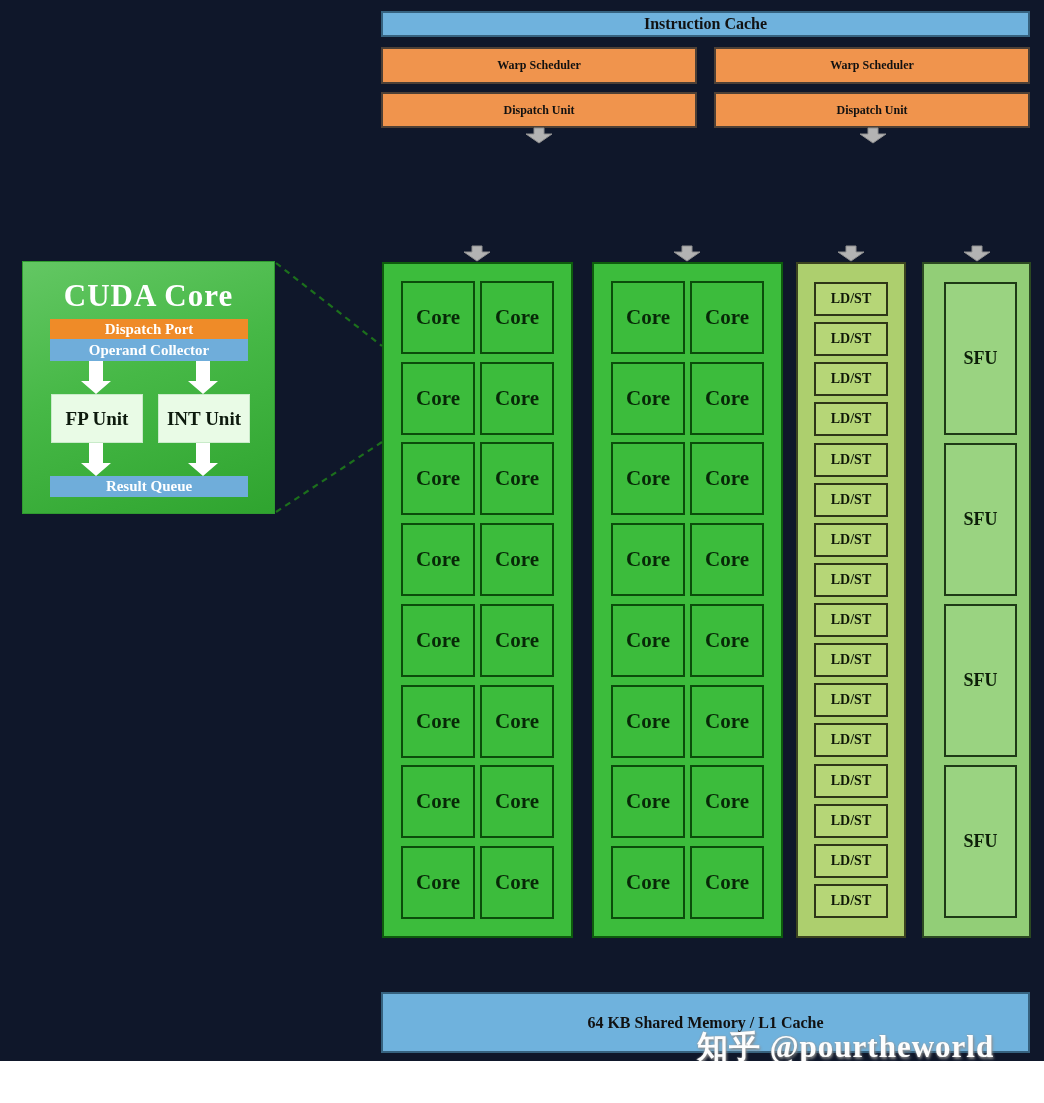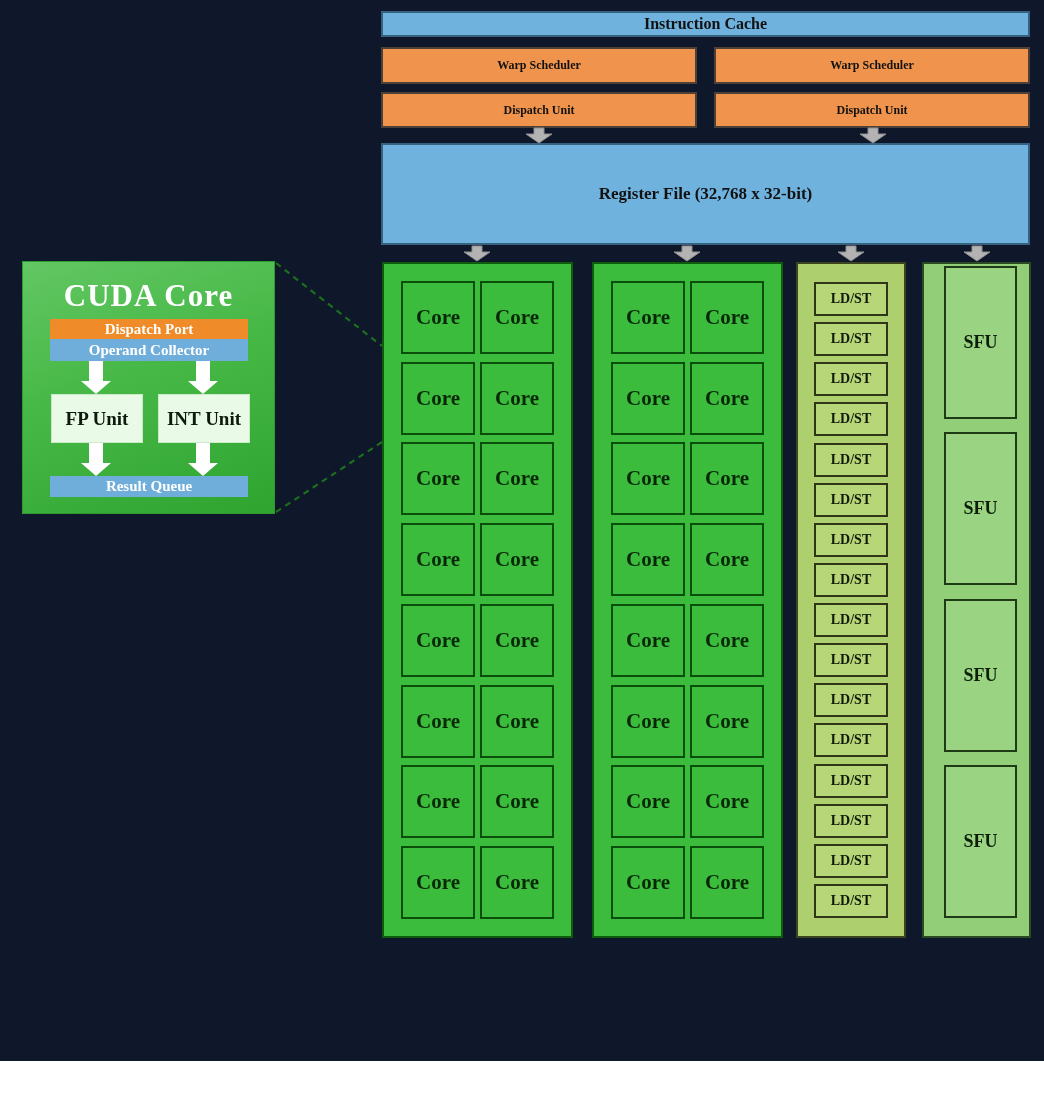--- a/index.html
+++ b/index.html
@@ -40,21 +40,21 @@
     padding:18px 16px;
   }
   .ldst-box{
     background:#b6d677;border:2px solid #2e3617;height:30px;
     display:flex;align-items:center;justify-content:center;
     font-weight:bold;font-size:14px;color:#101808;
   }
   .sfu-col{
     background:#92ce77;border:2px solid #2c4a22;
     display:flex;flex-direction:column;justify-content:space-between;
-    padding:2px 12px 18px 20px;
+    padding:18px 12px 18px 20px;
   }
   .sfu-box{
     background:#9ad381;border:2px solid #1e3a16;height:149px;
     display:flex;align-items:center;justify-content:center;
     font-weight:bold;font-size:18px;color:#0c1e08;
   }
   
   .cuda-box{
     background:linear-gradient(160deg,#63c763 0%,#46b846 45%,#2fa42f 100%);
     border:1px solid #2f9a2f;
@@ -101,23 +101,20 @@
     <span>Warp Scheduler</span>
   </div>
 
   <div class="abs bar bar-orange" style="left:381px;top:92px;width:316px;height:36px;">
     <span>Dispatch Unit</span>
   </div>
   <div class="abs bar bar-orange" style="left:714px;top:92px;width:316px;height:36px;">
     <span>Dispatch Unit</span>
   </div>
 
-  <div class="abs bar bar-blue" style="left:381px;top:143px;width:649px;height:102px;font-size:17px;">
-    <span>Register File (32,768 x 32-bit)</span>
-  </div>
 
   <div class="abs core-col" style="left:382px;top:262px;width:191px;height:676px;">
     <div class="core-cell">
       <span>Core</span>
     </div>
   <div class="core-cell">
       <span>Core</span>
     </div>
       <div class="core-cell">
       <span>Core</span>
@@ -274,20 +271,23 @@
     </div>
       <div class="sfu-box">
       <span>SFU</span>
     </div>
       <div class="sfu-box">
       <span>SFU</span>
     </div>
     </div>
 
 
+  <div class="abs bar bar-blue" style="left:381px;top:992px;width:649px;height:61px;">
+    <span>64 KB Shared Memory / L1 Cache</span>
+  </div>
 
   <div class="abs bar bar-blue" style="left:381px;top:1064px;width:649px;height:27px;">
     <span>Uniform Cache</span>
   </div>
 
   <div class="abs cuda-box" style="left:22px;top:261px;width:253px;height:253px;">
     <div class="cuda-title">CUDA Core</div>
     <div class="cuda-bar cuda-orange" style="top:57px;height:20px;">
       <span>Dispatch Port</span>
     </div>
@@ -322,14 +322,15 @@
       <path d="M682 246 h10 v6 h8 L687 261 674 252 h8 Z"></path>
       <path d="M846 246 h10 v6 h8 L851 261 838 252 h8 Z"></path>
       <path d="M972 246 h10 v6 h8 L977 261 964 252 h8 Z"></path>
     </g>
     <g stroke="#1c6f1c" stroke-width="2.2" stroke-dasharray="6 5" fill="none">
       <line x1="276" y1="263" x2="382" y2="346"></line>
       <line x1="276" y1="512" x2="382" y2="442"></line>
     </g>
   </svg>
 
+  <div class="watermark">知乎 @pourtheworld</div>
 
 </div>
 
 </body></html>

